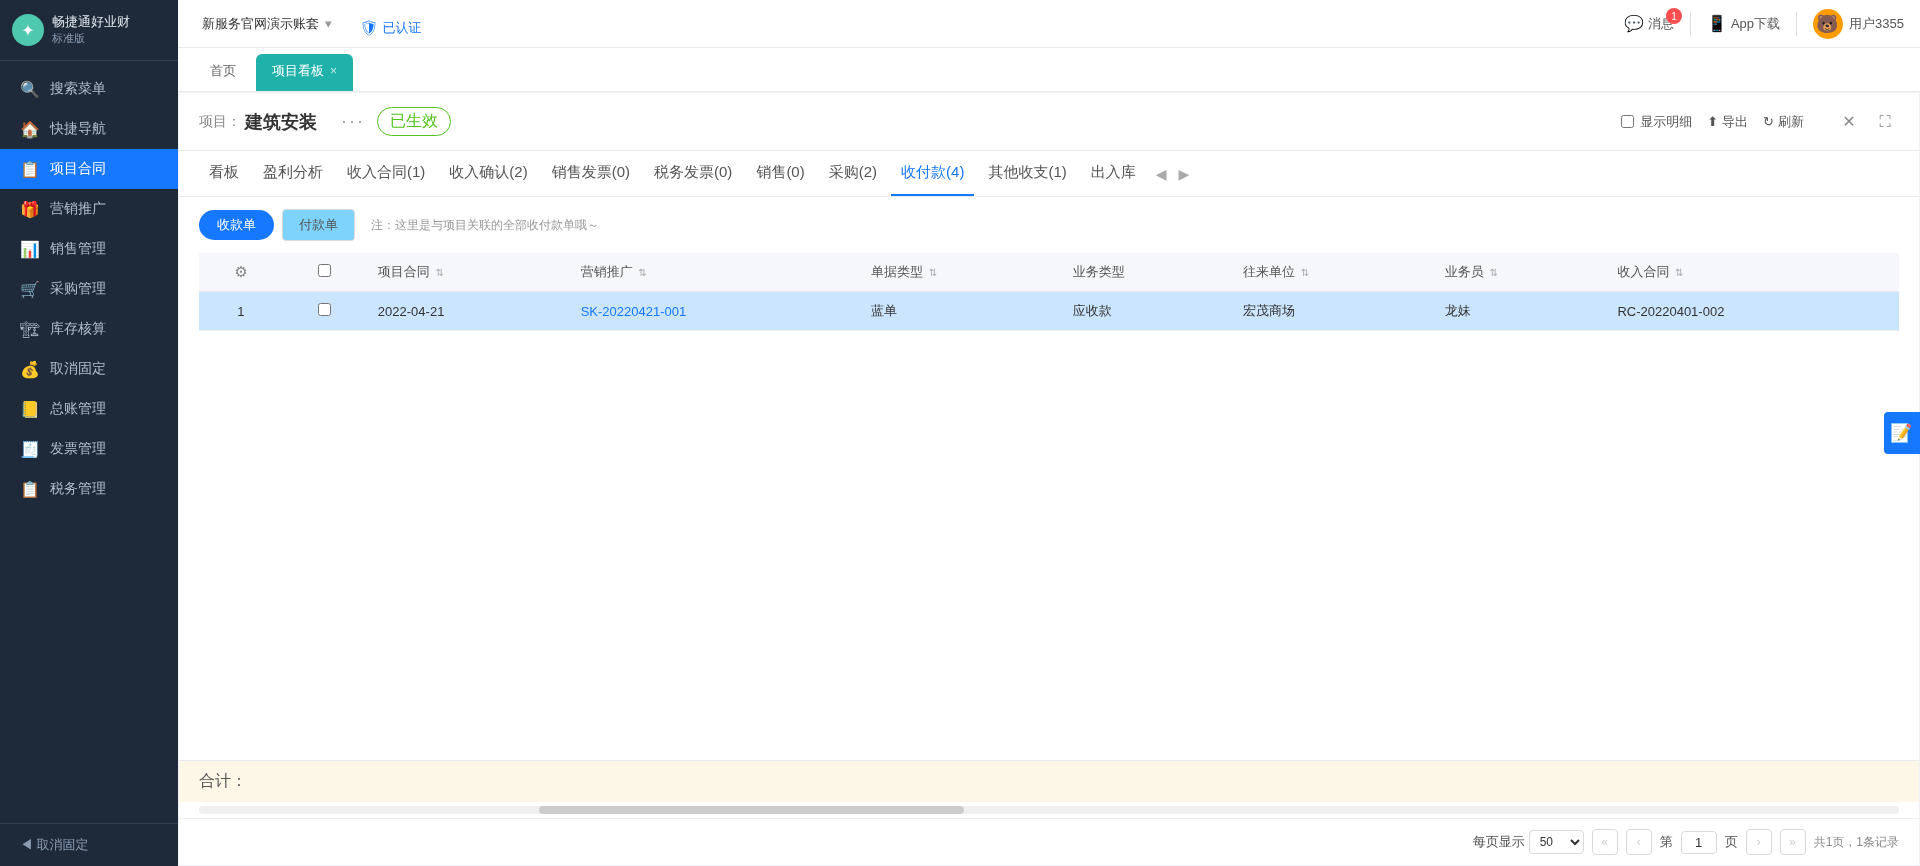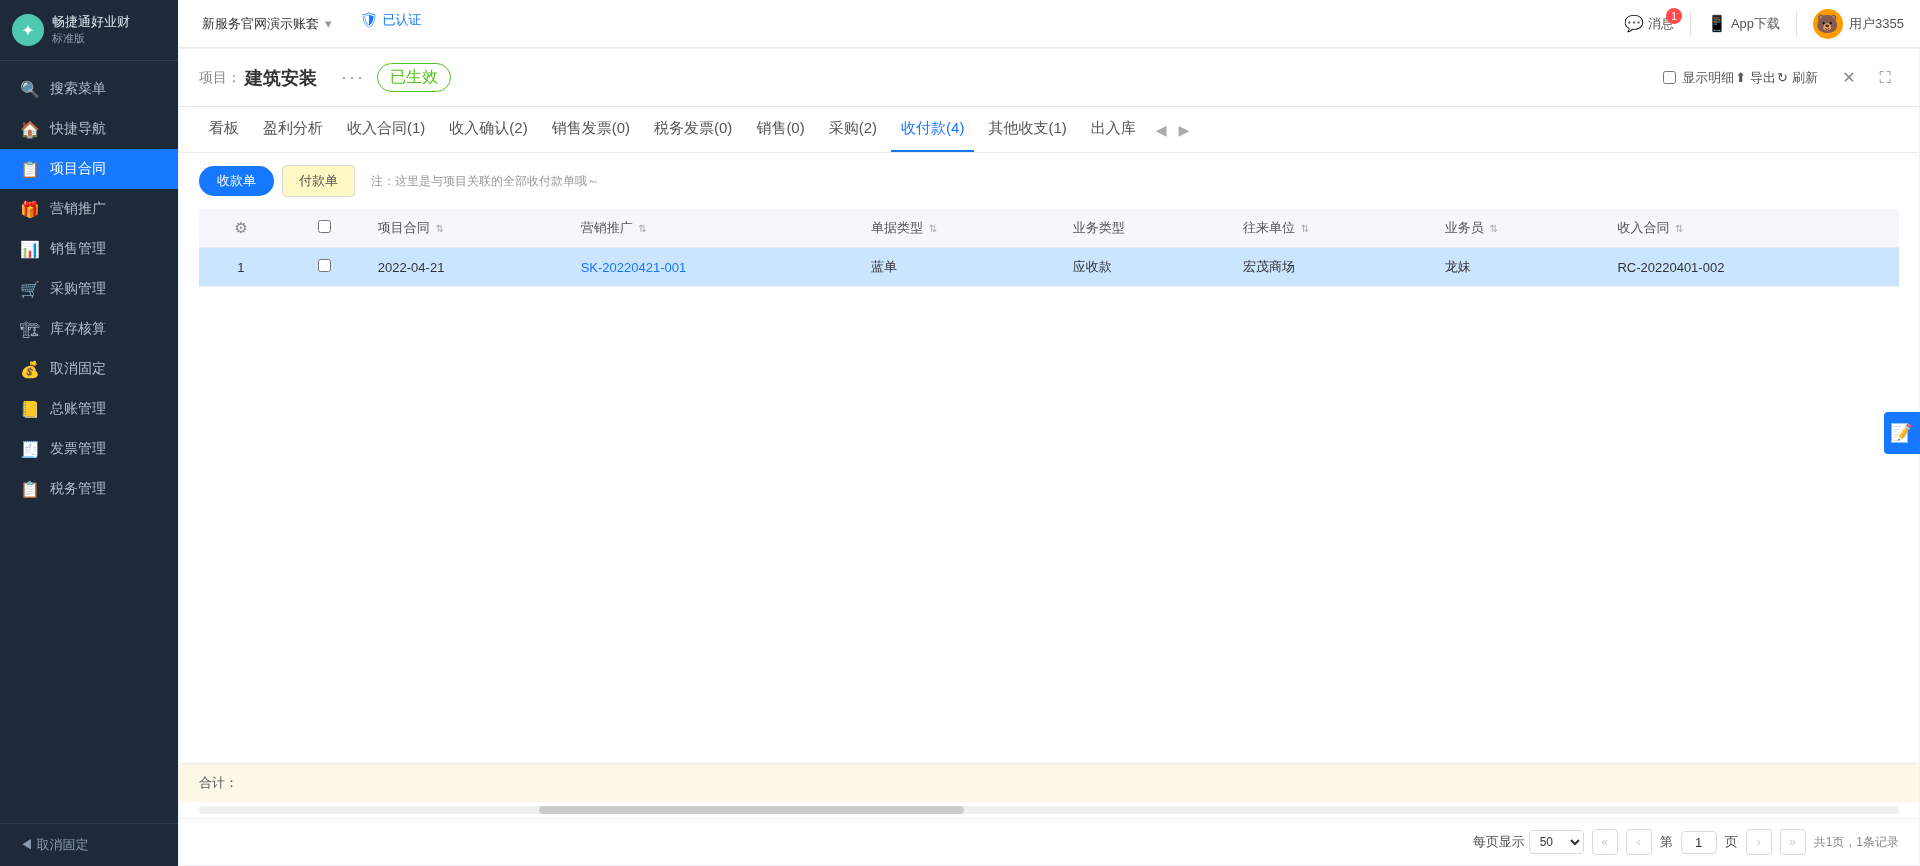--- a/index.html
+++ b/index.html
@@ -93,21 +93,21 @@
       height: 48px;
       background: #fff;
       display: flex;
       align-items: center;
       padding: 0 16px;
       border-bottom: 1px solid #e8eaed;
       flex-shrink: 0;
     }
     .topbar-left {
       display: flex;
-      align-items: flex-start;
+      align-items: flex-end;
       flex: 1;
     }
     .project-selector {
       display: flex;
       align-items: center;
       color: #333;
       font-size: 13px;
       cursor: pointer;
       padding: 4px 8px;
       border-radius: 4px;
@@ -238,21 +238,21 @@
       border: 1px solid #52c41a;
       border-radius: 20px;
       color: #52c41a;
       font-size: 16px;
       margin-left: 12px;
     }
     .page-header-actions {
       margin-left: auto;
       display: flex;
       align-items: center;
-      gap: 1px;
+      gap: 15px;
     }
     .action-btn {
       display: flex;
       align-items: center;
       color: #555;
       cursor: pointer;
       font-size: 13px;
       gap: 4px;
     }
     .checkbox-label {
@@ -323,21 +323,21 @@
     .btn-primary {
       background: #1677ff;
       color: white;
       border: none;
       padding: 6px 18px;
       border-radius: 20px;
       cursor: pointer;
       font-size: 13px;
     }
     .btn-default {
-      background: #fef9c3;
+      background: #7dd3fc;
       color: #555;
       border: 1px solid #d9d9d9;
       padding: 6px 16px;
       border-radius: 4px;
       cursor: pointer;
       font-size: 13px;
     }
     .hint-text {
       color: #999;
       font-size: 12px;
@@ -391,21 +391,21 @@
       color: #888;
       cursor: pointer;
       font-size: 15px;
     }
 
     
     .table-footer {
       padding: 10px 20px;
       background: #fdf7e8;
       border-top: 1px solid #e8eaed;
-      font-size: 13px;
+      font-size: 16px;
       color: #555;
       flex-shrink: 0;
     }
 
     
     .scrollbar-row {
       padding: 4px 20px 4px;
       background: #fff;
       flex-shrink: 0;
     }
@@ -590,20 +590,29 @@
         <span>App下载</span>
       </div>
       <div class="divider-v"></div>
       <div class="topbar-btn">
         <div class="user-avatar">🐻</div>
         <span>用户3355</span>
       </div>
     </div>
   </div>
 
+  <div class="tabbar">
+    <div class="tab">
+      <span>首页</span>
+    </div>
+    <div class="tab active">
+      <span>项目看板</span>
+      <span class="tab-close">×</span>
+    </div>
+  </div>
 
   <div class="page-content">
 
     <div class="page-header">
       <span class="page-title-label">项目：</span>
       <span class="page-title">建筑安装</span>
       <span class="more-btn">···</span>
       <span class="status-badge">已生效</span>
       <div class="page-header-actions">
         <label class="checkbox-label">

